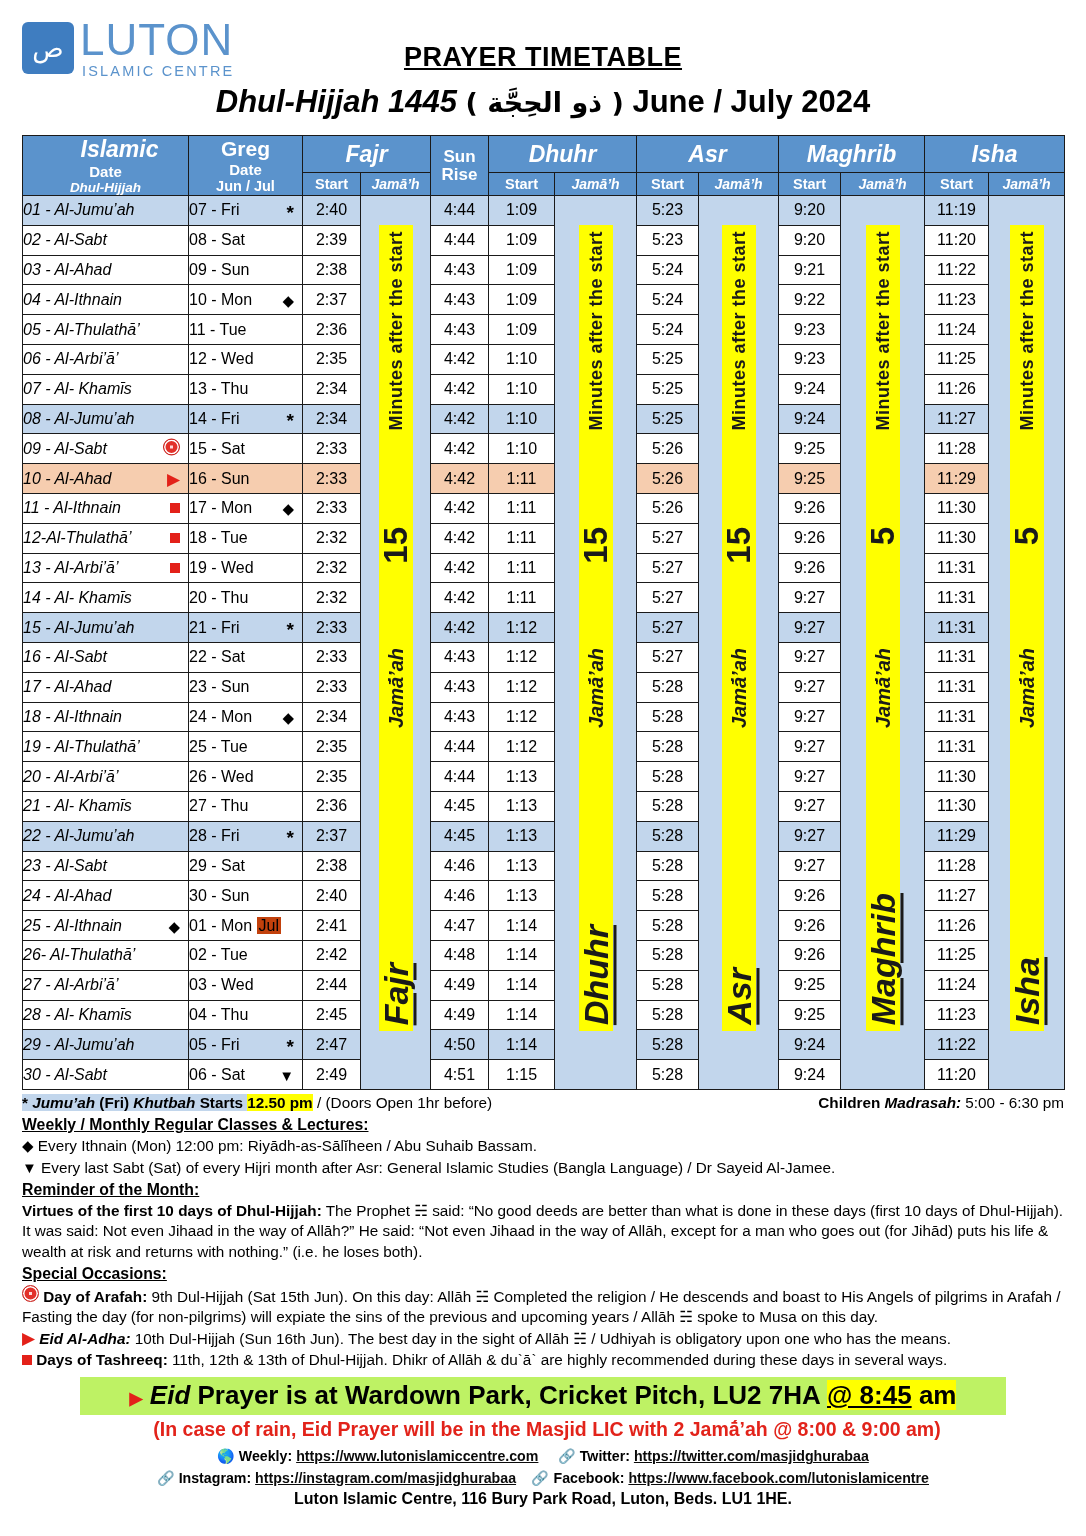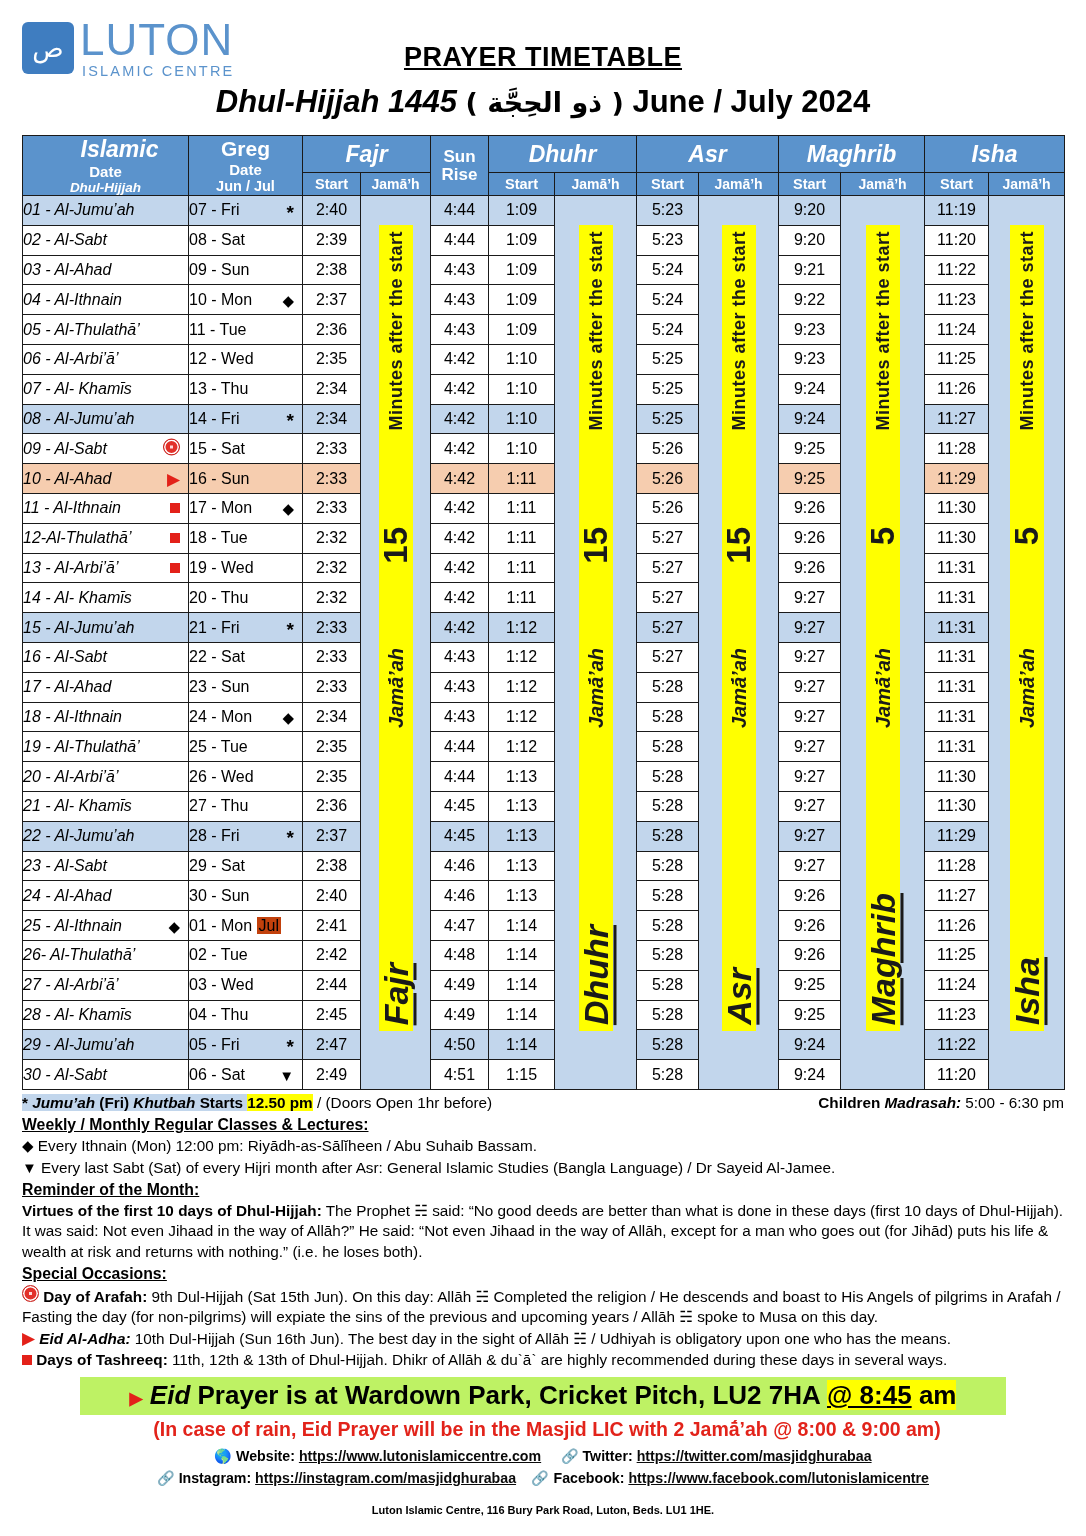--- a/index.html
+++ b/index.html
@@ -30,21 +30,21 @@
 
   
   table.tt{border-collapse:collapse;margin:0 22px;width:1042px;table-layout:fixed;}
   table.tt td,table.tt th{border:1px solid #1a1a1a;padding:0;}
   thead th{background:#5b93cc;color:#fff;text-align:center;vertical-align:middle;}
   .h-big{font-size:23px;font-style:italic;font-weight:bold;padding-left:28px;}
   .h-big-up{font-size:21px;font-weight:bold;font-style:normal;}
   .h-mid{font-size:15px;font-weight:bold;}
   .h-small{font-size:13.5px;font-weight:bold;font-style:italic;}
   .h-sub{font-size:14.5px;font-weight:bold;}
-  .h-sub-it{font-size:14px;font-weight:bold;}
+  .h-sub-it{font-size:14px;font-weight:bold;font-style:italic;}
   .h-sunrise{font-size:17px;font-weight:bold;line-height:1.05;}
 
   tbody td{height:28.8px;font-size:16px;text-align:center;background:#fff;}
   td.c-isl{text-align:left;padding-left:7px;font-style:italic;position:relative;white-space:nowrap;}
   td.c-greg{text-align:left;padding-left:9px;position:relative;white-space:nowrap;}
   tr.fri td{background:#c2d6ec;}
   tr.eid td{background:#f6cdaf;}
   .mark{position:absolute;right:8px;top:50%;transform:translateY(-50%);font-style:normal;}
   .mark-star{font-size:19px;font-weight:bold;line-height:0;top:58%;}
   .dia{font-size:15px;line-height:1;}
@@ -77,21 +77,21 @@
   .hdr{font-weight:bold;text-decoration:underline;font-size:15.8px;margin-top:1px;}
   .ln{margin-top:1px;}
 
   .eidbar{margin:7px 80px 0 80px;background:#bef264;text-align:center;font-size:26px;font-weight:bold;
           padding:3px 0 4px 0;}
   .eidbar .it{font-style:italic;}
   .rainline{text-align:center;color:#e2231a;font-weight:bold;font-size:19.5px;margin-top:3px;padding-left:8px;}
   .links{margin-top:5px;text-align:center;font-size:14.2px;font-weight:bold;line-height:1.5;}
   .links a,.links .lnk{color:#0a0a0a;text-decoration:underline;}
   .globe{color:#1a8f3c;}
-  .addr{text-align:center;font-size:11px;font-weight:bold;margin-top:15px;}
+  .addr{text-align:center;font-size:16px;font-weight:bold;margin-top:1px;}
 </style>
 </head>
 <body>
 
 <div class="page">
 
   <div class="header">
     <div class="logo">
       <div class="logo-mark">
         <span>ص</span>
@@ -541,21 +541,21 @@
 
   <div class="eidbar">
     <span class="tri-rt">▶</span>
     <span class="it">Eid</span><span> Prayer is at Wardown Park, Cricket Pitch, LU2 7HA </span><span class="hl u">@ 8:45</span><span class="hl"> am</span>
   </div>
   <div class="rainline">(In case of rain, Eid Prayer will be in the Masjid LIC with 2 Jamā́’ah @ 8:00 &amp; 9:00 am)</div>
 
   <div class="links">
     <div>
       <span class="globe">🌎</span>
-      <span>Website:</span>
+      <span>Weekly:</span>
       <span class="lnk">https://www.lutonislamiccentre.com</span>
       &nbsp;&nbsp;&nbsp;
       <span>🔗</span>
       <span>Twitter:</span>
       <span class="lnk">https://twitter.com/masjidghurabaa</span>
     </div>
     <div>
       <span>🔗</span>
       <span>Instagram:</span>
       <span class="lnk">https://instagram.com/masjidghurabaa</span>

